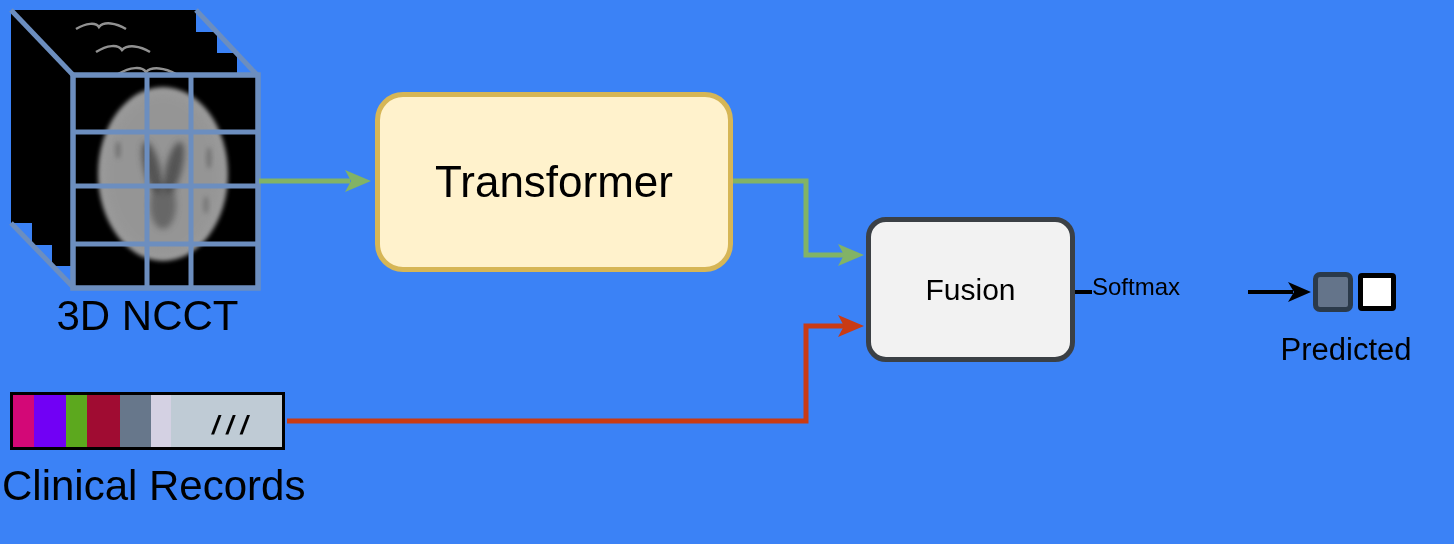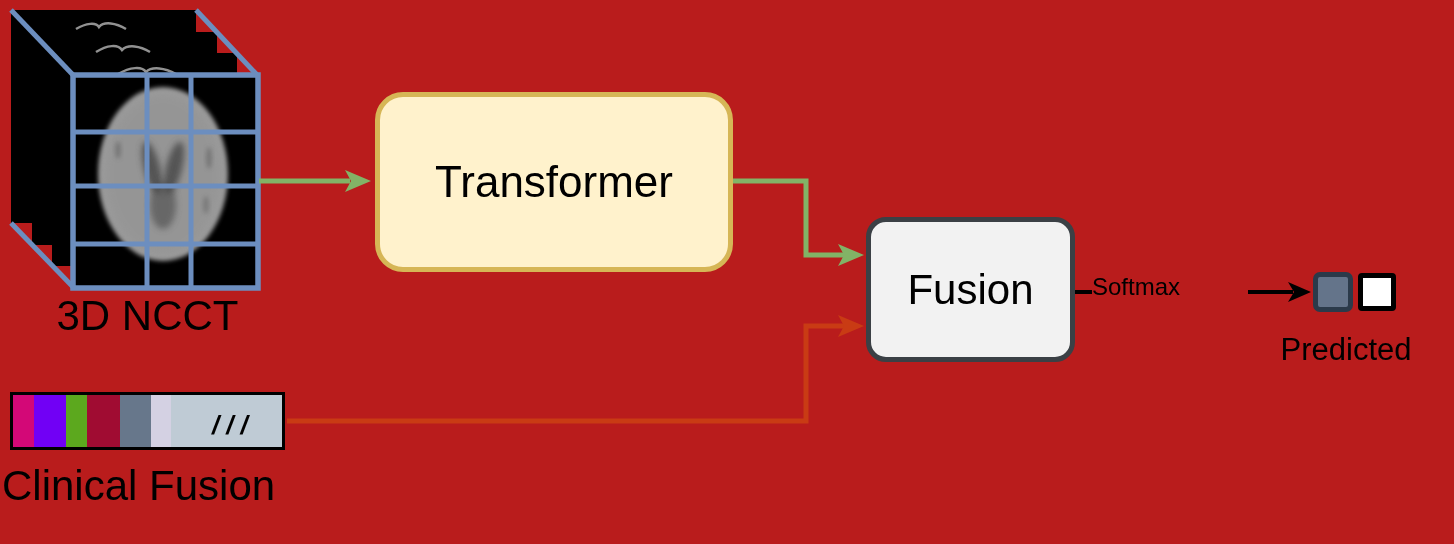--- a/index.html
+++ b/index.html
@@ -1,33 +1,33 @@
 <!DOCTYPE html>
 <html style="--cube-edge: #6C8EBF; --transformer-fill: #FFF2CC; --transformer-border: #D6B656; --fusion-fill: #F2F2F2; --fusion-border: #3B4045; --arrow-green: #82B366; --arrow-red: #C93B14; --arrow-black: #000000; --square-filled: #64748A; --square-filled-border: #2B3A4A; --bar-border: #000000;"><head>
 <meta charset="utf-8">
 <style>
   html,body{margin:0;padding:0;background:#ffffff;}
   .canvas{
-    position:relative;width:1454px;height:544px;background:#b91c1c;overflow:hidden;
+    position:relative;width:1454px;height:544px;background:#3b82f6;overflow:hidden;
     font-family:"Liberation Sans", sans-serif;color:#000;
   }
   .canvas svg{position:absolute;left:0;top:0;}
   .node{
     position:absolute;display:flex;align-items:center;justify-content:center;
     box-sizing:border-box;color:#000;
   }
   .transformer{
     left:375px;top:92px;width:358px;height:180px;
     background:var(--transformer-fill);border:5px solid var(--transformer-border);
     border-radius:28px;font-size:44px;
   }
   .fusion{
     left:866px;top:217px;width:209px;height:145px;
     background:var(--fusion-fill);border:5px solid var(--fusion-border);
-    border-radius:20px;font-size:42px;
+    border-radius:20px;font-size:30px;
   }
   .lbl{position:absolute;color:#000;white-space:nowrap;}
   .lbl-ncct{left:40px;top:292px;width:215px;text-align:center;font-size:42px;}
   .lbl-clinical{left:2px;top:462px;font-size:42px;}
   .lbl-softmax{left:1092px;top:273px;width:156px;font-size:24px;}
   .lbl-predicted{
     left:1255px;top:331px;width:182px;text-align:center;
     font-size:31px;line-height:37px;white-space:normal;
   }
   .sq{position:absolute;box-sizing:content-box;}
@@ -157,15 +157,15 @@
 
   <div class="bar">
       <div class="seg" style="background: rgb(211, 8, 119); flex-grow: 27;"></div>
       <div class="seg" style="background: rgb(113, 0, 245); flex-grow: 41;"></div>
       <div class="seg" style="background: rgb(92, 168, 30); flex-grow: 27;"></div>
       <div class="seg" style="background: rgb(160, 12, 50); flex-grow: 42;"></div>
       <div class="seg" style="background: rgb(103, 119, 139); flex-grow: 40;"></div>
       <div class="seg" style="background: rgb(212, 209, 227); flex-grow: 26;"></div>
       <div class="seg seg-text" style="background: rgb(191, 203, 213); flex-grow: 70;">///</div>
     </div>
-  <div class="lbl lbl-clinical">Clinical Fusion</div>
+  <div class="lbl lbl-clinical">Clinical Records</div>
 
 </div>
 
 </body></html>

